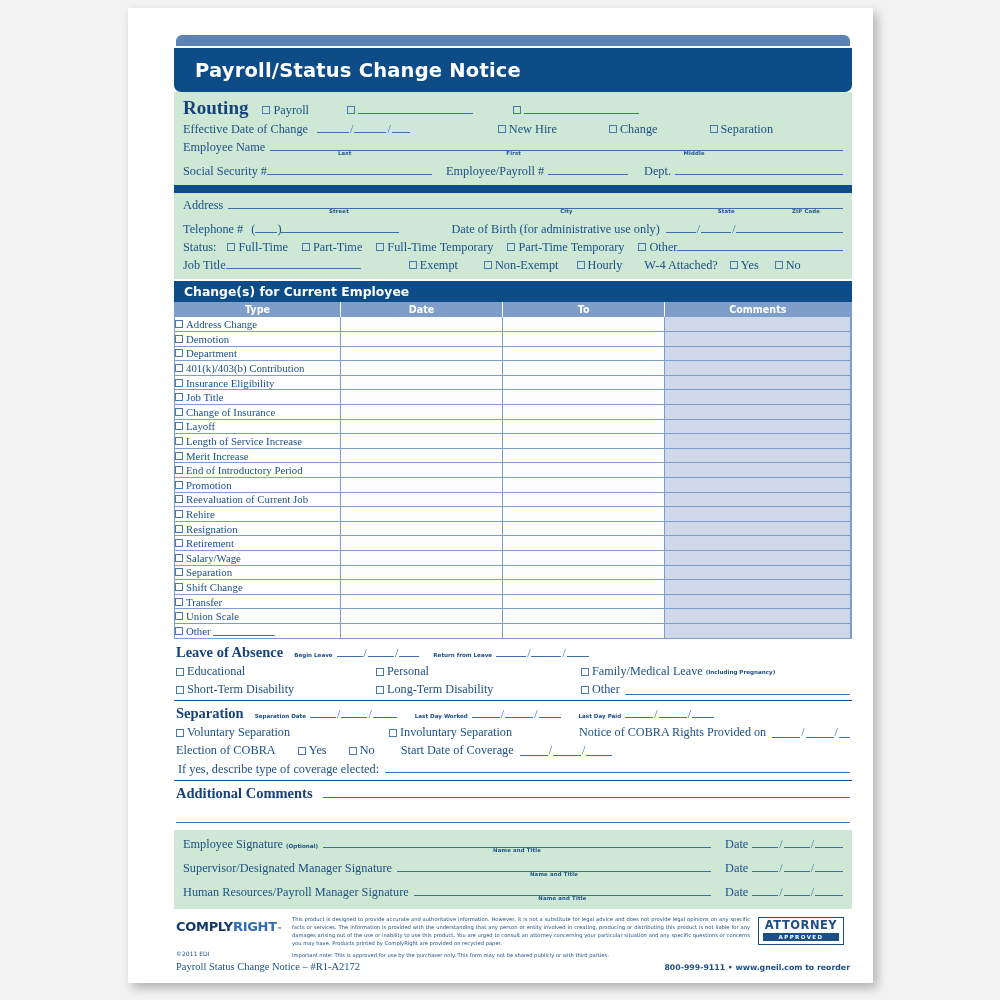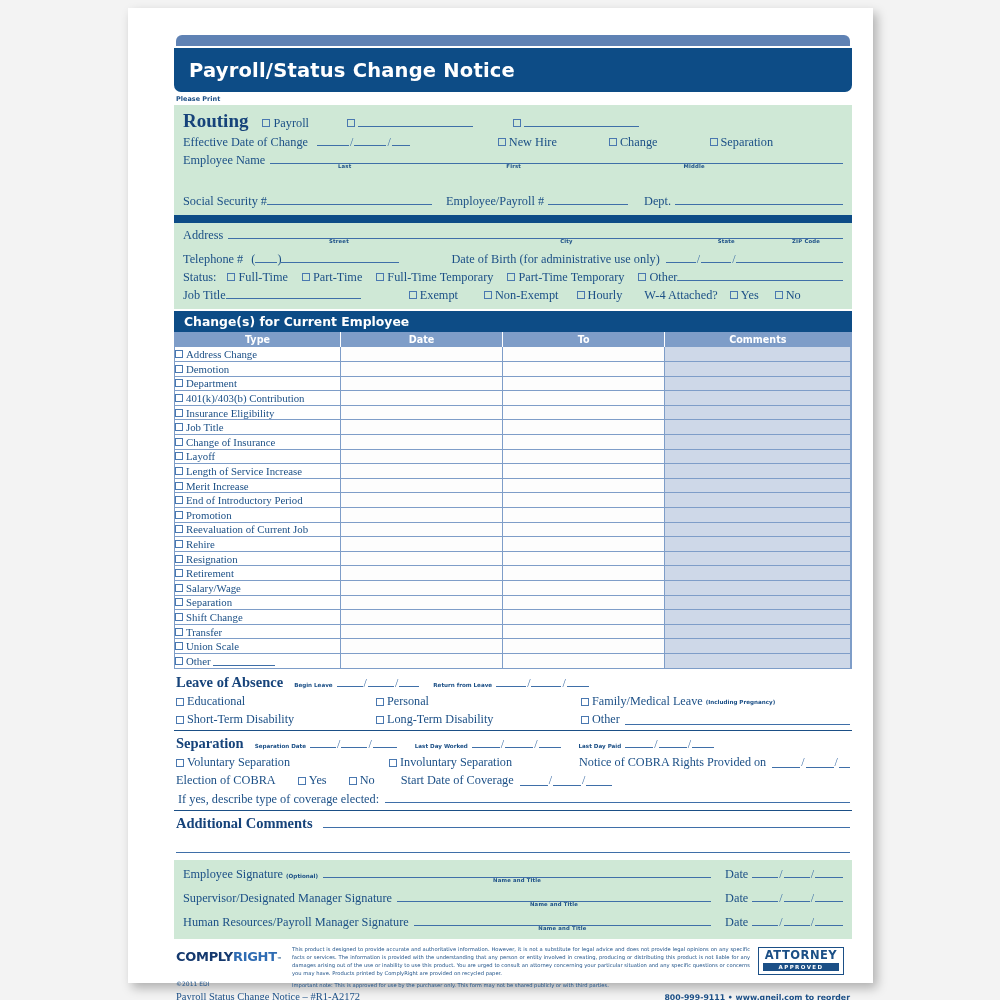--- a/index.html
+++ b/index.html
@@ -28,21 +28,21 @@
     height:11px; background:#5f82b4; border-radius:6px 6px 0 0;
     margin:0 2px 2px 2px;
   }
   .title-bar{
     height:44px; background:#0d4c86; border-radius:0 0 7px 7px;
     display:flex; align-items:center;
   }
   .title-bar .title{
     color:#ffffff; font-family:"DejaVu Sans", sans-serif;
     font-weight:bold; font-size:19.5px; letter-spacing:.2px;
-    padding-left:15px;
+    padding-left:21px;
   }
   .please-print{
     font-family:"DejaVu Sans", sans-serif; font-size:6.5px; font-weight:bold;
     color:#1b4f86; margin:3px 0 2px 2px;
   }
 
   
   .green{ background:#cfe8d6; }
   .navyrule{ background:#0d4c86; height:8px; }
   .panel{ padding:5px 9px 6px 9px; }
@@ -136,21 +136,20 @@
 
 <div class="page-bg"></div>
 
 <div class="sheet">
   <div class="inner">
 
     <div class="top-strip"></div>
     <div class="title-bar">
       <div class="title">Payroll/Status Change Notice</div>
     </div>
-    <div class="please-print">Please Print</div>
 
     <div class="green panel">
 
       <div class="row" style="margin-bottom:3px;">
         <span class="lbl-b">Routing</span>
         <span class="cb" style="margin-left:14px;"></span>
         <span class="lbl">Payroll</span>
         <span class="cb" style="margin-left:38px;"></span>
         <span class="ln" style="width:115px;"></span>
         <span class="cb" style="margin-left:40px;"></span>
@@ -166,21 +165,21 @@
         <span class="ln" style="width:18px;"></span>
 
         <span class="cb" style="margin-left:88px;"></span>
         <span class="lbl">New Hire</span>
         <span class="cb" style="margin-left:52px;"></span>
         <span class="lbl">Change</span>
         <span class="cb" style="margin-left:52px;"></span>
         <span class="lbl">Separation</span>
       </div>
 
-      <div class="row" style="margin-bottom:26px;">
+      <div class="row" style="margin-bottom:9px;">
         <span class="lbl">Employee Name</span>
         <span class="u" style="flex:1 1 auto;margin-left:5px;">
           <span class="ln grow" style="display:block;"></span>
           <span class="cap" style="display:flex;">
             <span class="tiny" style="flex:0 0 26%;text-align:center;">Last</span>
             <span class="tiny" style="flex:0 0 33%;text-align:center;">First</span>
             <span class="tiny" style="flex:0 0 30%;text-align:center;">Middle</span>
           </span>
         </span>
       </div>

